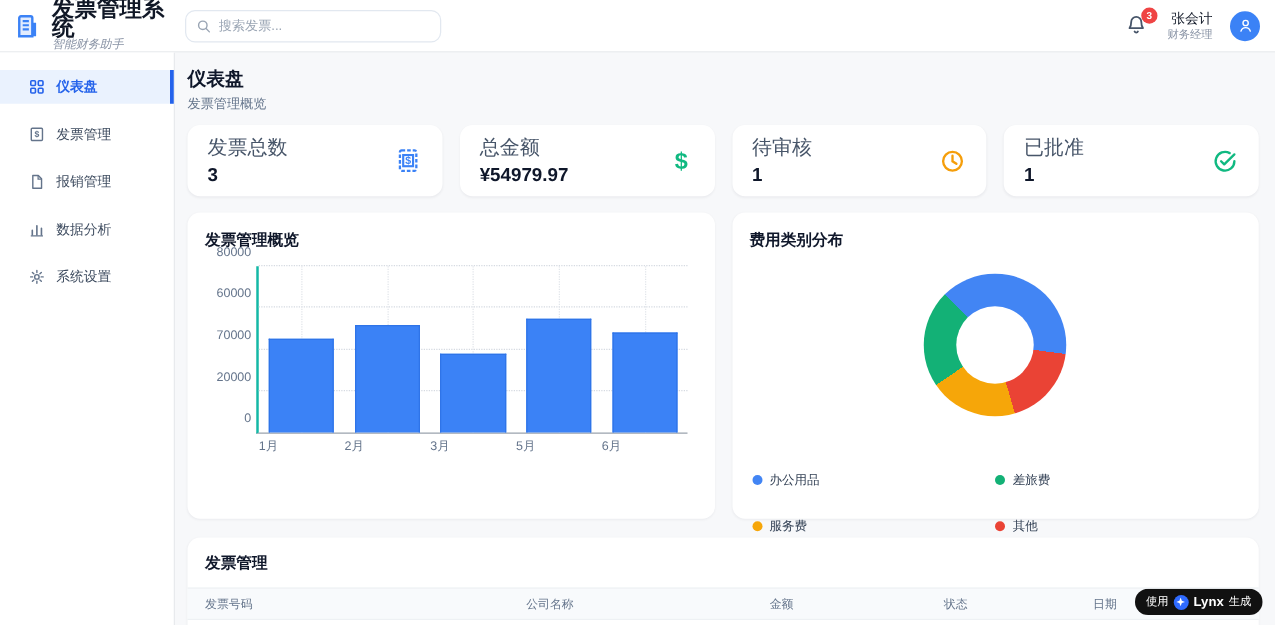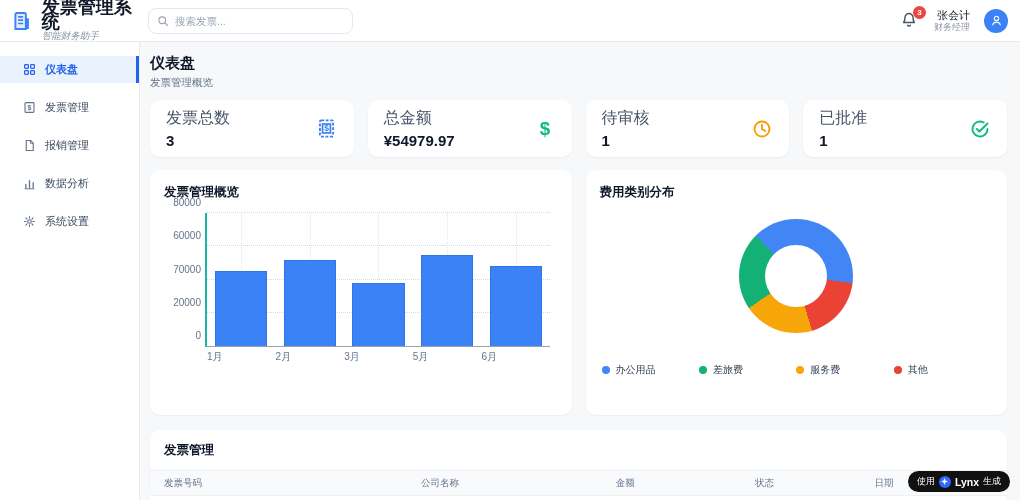--- a/index.html
+++ b/index.html
@@ -54,21 +54,21 @@
   .ytick { position:absolute; right:100%; transform:translate(-6px,-50%); font-size:10px; color:#64748b; white-space:nowrap; }
   .bar-cells { position:absolute; inset:0; display:flex; }
   .bar-cell { flex:1; position:relative; }
   .vline { position:absolute; left:50%; top:0; bottom:0; border-left:1px dotted #e1e5ea; }
   .bar { position:absolute; left:12%; width:76%; bottom:0; background:#3b82f6; border:1px solid #2f74e8; border-bottom:none; }
   .bar-label { position:absolute; top:100%; left:0; right:0; font-size:10px; color:#64748b; margin-top:4px; }
 
   .donut-wrap { display:flex; justify-content:center; margin-top:18px; }
   .donut { width:114px; height:114px; border-radius:50%; position:relative; }
   .donut::after { content:""; position:absolute; left:50%; top:50%; width:62px; height:62px; border-radius:50%; background:#fff; transform:translate(-50%,-50%); }
-  .legend { display:grid; grid-template-columns:1fr 1fr 1fr 1fr; row-gap:7px; margin-top:30px; padding:0 2px; }
+  .legend { display:grid; grid-template-columns:1fr 1fr; row-gap:23px; margin-top:44px; padding:0 2px; }
   .legend-item { display:flex; align-items:center; gap:6px; font-size:10px; color:#334155; }
   .legend-dot { width:8px; height:8px; border-radius:50%; flex:0 0 auto; }
 
   
   .table-card { margin-top:15px; padding-top:12px; }
   .table-title { font-size:12.5px; font-weight:bold; color:#0f172a; padding:0 14px 11px; }
   .tbl-head, .tbl-row { display:grid; grid-template-columns:31% 23.5% 16.8% 14.4% auto; padding:4px 14px; align-items:center; }
   .tbl-head { background:#f8fafc; height:25px; font-size:9.5px; color:#64748b; border-top:1px solid #eef1f4; }
   .tbl-row { height:30px; font-size:10.5px; border-top:1px solid #eef1f4; }
 

